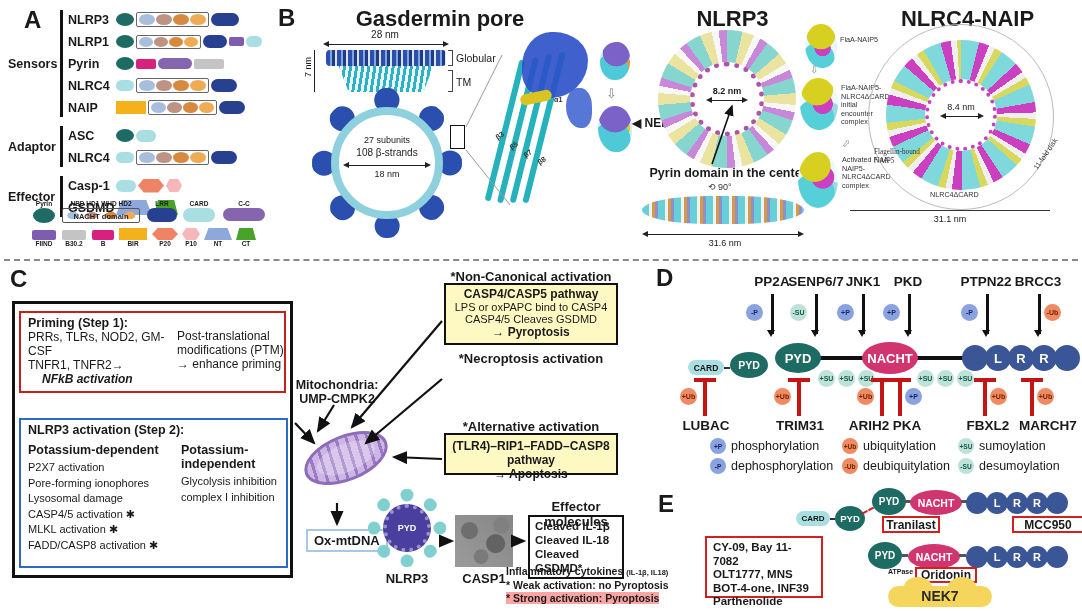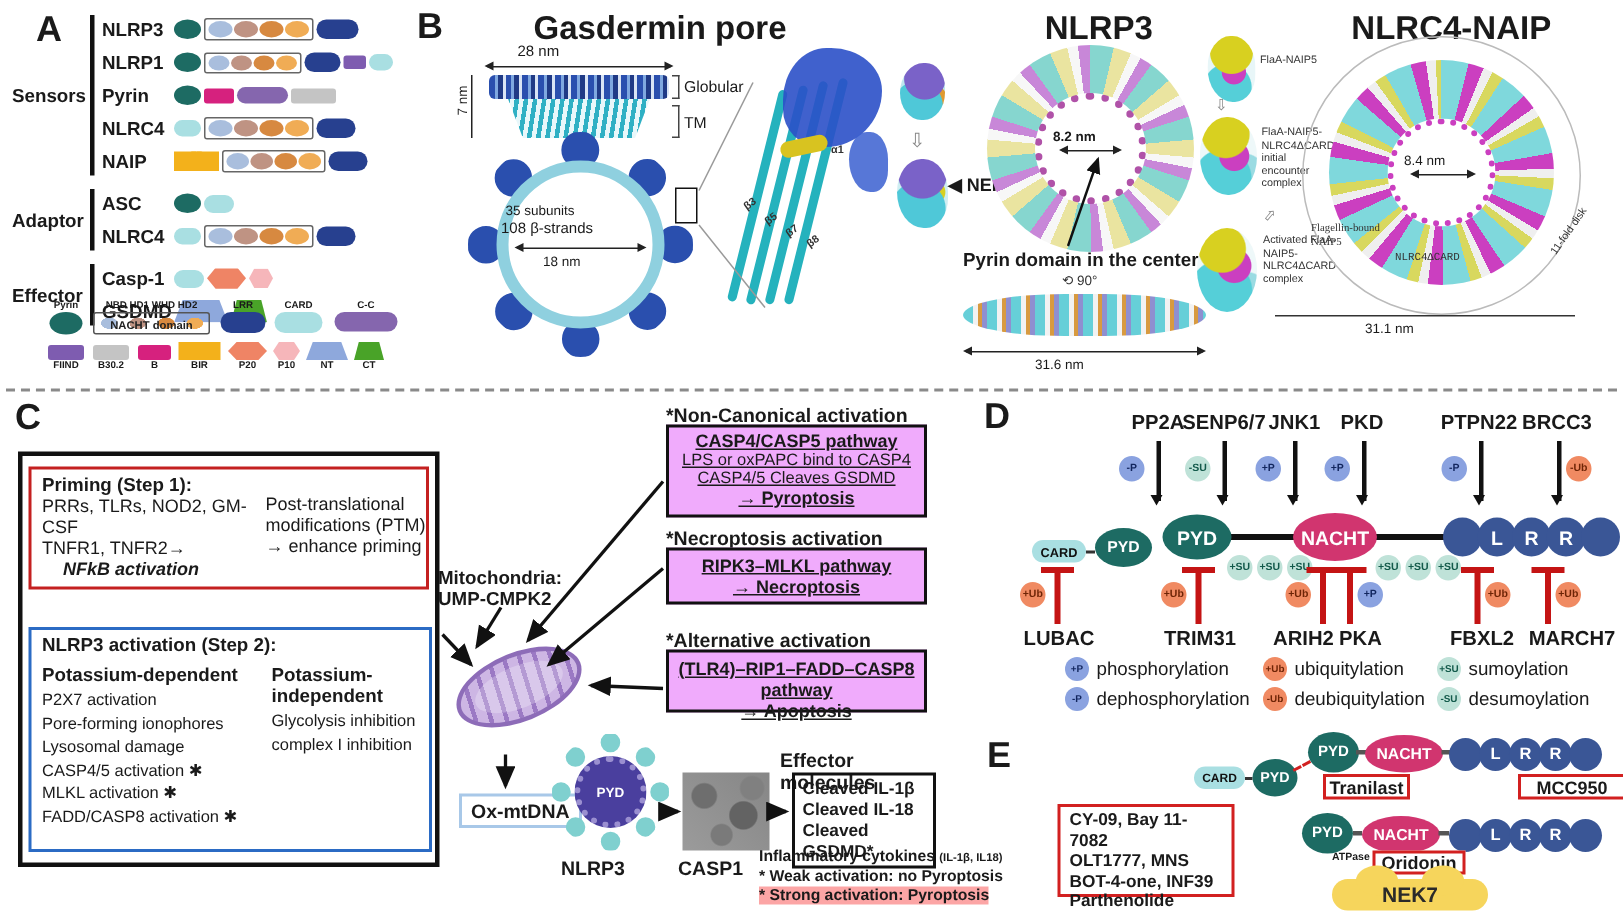--- a/index.html
+++ b/index.html
@@ -2,21 +2,21 @@
 <html><head>
 <meta charset="utf-8">
 <style>
   html,body{margin:0;padding:0;background:#fff;}
   *{box-sizing:border-box;}
   .canvas{position:relative;width:1082px;height:611px;background:#fff;overflow:hidden;
           font-family:"Liberation Sans",sans-serif;color:#1a1a1a;}
   .abs{position:absolute;}
   .pl{position:absolute;font-size:24px;font-weight:bold;}
   .b{font-weight:bold;}
-  .ctr{text-align:left;}
+  .ctr{text-align:center;}
   .nw{white-space:nowrap;}
 
   
   .sh{flex:none;}
   .ov{border-radius:50%;}
   .cp{border-radius:8px;}
   .rc{border-radius:2px;}
   .hex{clip-path:polygon(22% 0,78% 0,100% 50%,78% 100%,22% 100%,0 50%);}
   .trap{clip-path:polygon(16% 0,84% 0,100% 100%,0 100%);}
   .cPY{background:#1d6b63;} .cCA{background:#a9dfe2;} .cNB{background:#a9bedd;}
@@ -79,21 +79,21 @@
 
   
   .sep{position:absolute;left:4px;top:259px;width:1074px;border-top:2.5px dashed #8a8a8a;}
 
   
   .pC{position:absolute;left:0;top:263px;width:660px;height:348px;}
   .pc-svg{position:absolute;left:0;top:0;}
   .blackbox{position:absolute;border:3px solid #111;}
   .redbox{position:absolute;border:2.5px solid #c42020;}
   .bluebox{position:absolute;border:2.5px solid #2b6bc4;}
-  .graybox{position:absolute;border:2.5px solid #111;background:#f0abfc;text-align:center;text-decoration:underline;}
+  .graybox{position:absolute;border:2.5px solid #111;background:#fef9c3;text-align:center;}
   .fs12{font-size:12px;} .fs11{font-size:11px;}
   .mito{position:absolute;width:88px;height:46px;border-radius:50%;border:3px solid #8d6cb8;
     background:repeating-linear-gradient(95deg,#cdb6e4 0 7px,#9b79c4 7px 10px);transform:rotate(-22deg);}
   .mito::after{content:'';position:absolute;inset:6px 10px;border-radius:50%;background:rgba(255,255,255,.25);}
   .oxbox{position:absolute;border:2px solid #a8c8e8;background:#fff;font-weight:bold;font-size:13px;
     padding:2px 6px;white-space:nowrap;}
   .em{position:absolute;background:
       radial-gradient(circle at 25% 30%,#6e6e6e 0 14%,transparent 16%),
       radial-gradient(circle at 70% 55%,#636363 0 18%,transparent 20%),
       radial-gradient(circle at 45% 80%,#7a7a7a 0 13%,transparent 15%),
@@ -336,21 +336,21 @@
     <div class="abs" style="left:28px;top:62px;font-size:9px;transform:rotate(-90deg);">7 nm</div>
     <div class="abs" style="left:44px;top:50px;height:42px;border-left:1.2px solid #222;"></div>
     <div class="abs" style="left:178px;top:50px;width:5px;height:16px;border:1.2px solid #444;border-left:none;"></div>
     <div class="abs" style="left:186px;top:52px;font-size:10.5px;">Globular</div>
     <div class="abs" style="left:178px;top:70px;width:5px;height:22px;border:1.2px solid #444;border-left:none;"></div>
     <div class="abs" style="left:186px;top:76px;font-size:10.5px;">TM</div>
 
     <div class="ring-w" style="left:42px;top:88px;width:150px;height:150px;">
       <div class="gs-r1"></div>
       <div class="gs-r2"></div>
-      <div class="abs ctr" style="left:25px;top:47px;width:100px;font-size:9px;">35 subunits</div>
+      <div class="abs ctr" style="left:25px;top:47px;width:100px;font-size:9px;">27 subunits</div>
       <div class="abs ctr" style="left:22px;top:59px;width:106px;font-size:10px;">108 β-strands</div>
       <div class="ms" style="left:33px;top:77px;width:84px;"></div>
       <div class="abs ctr" style="left:50px;top:81px;width:50px;font-size:9px;">18 nm</div>
     </div>
     <div class="abs" style="left:180px;top:125px;width:15px;height:24px;border:1.6px solid #111;"></div>
 
     <div class="strand" style="left:232px;top:58px;height:145px;transform:rotate(14deg);"></div>
     <div class="strand" style="left:245px;top:55px;height:150px;transform:rotate(14deg);"></div>
     <div class="strand" style="left:258px;top:52px;height:153px;transform:rotate(14deg);"></div>
     <div class="strand" style="left:271px;top:50px;height:155px;transform:rotate(14deg);"></div>
@@ -392,21 +392,21 @@
     <div class="tinyl" style="left:572px;top:156px;width:50px;">Activated FlaA-NAIP5-NLRC4ΔCARD complex</div>
 
     <div class="abs" style="left:598px;top:24px;width:186px;height:186px;border:1px solid #bbb;border-radius:50%;"></div>
     <div class="ring-w" style="left:616px;top:40px;width:150px;height:150px;">
       <div class="nc-r1"></div>
       <div class="nc-r2"></div>
       <div class="abs ctr" style="left:50px;top:62px;width:50px;font-size:9px;background:#fff;">8.4 nm</div>
       <div class="ms" style="left:56px;top:76px;width:40px;"></div>
     </div>
     <div class="tinyl" style="left:604px;top:148px;width:58px;font-family:Liberation Serif, serif;">Flagellin-bound NAIP5</div>
-    <div class="tinyl" style="left:660px;top:168px;width:60px;font-family:Liberation Mono, monospace;">NLRC4ΔCARD</div>
+    <div class="tinyl" style="left:660px;top:191px;width:60px;">NLRC4ΔCARD</div>
     <div class="tinyl" style="left:758px;top:150px;transform:rotate(-55deg);white-space:nowrap;">11-fold disk</div>
     <div class="abs" style="left:580px;top:210px;width:200px;border-top:1.2px solid #333;"></div>
     <div class="abs ctr" style="left:640px;top:214px;width:80px;font-size:9px;">31.1 nm</div>
 
     <svg class="abs" style="left:0;top:0;" width="812" height="262">
       <line x1="196" y1="127" x2="232" y2="55" stroke="#999" stroke-width="1"></line>
       <line x1="196" y1="150" x2="240" y2="205" stroke="#999" stroke-width="1"></line>
       <defs>
         <marker id="ahb" markerWidth="8" markerHeight="8" refX="6" refY="3" orient="auto">
           <path d="M0,0 L7,3 L0,6 z" fill="#111"></path>
@@ -467,24 +467,20 @@
 
     <div class="abs ctr b" style="left:444px;top:6px;width:174px;font-size:13px;">*Non-Canonical activation</div>
     <div class="graybox" style="left:444px;top:20px;width:174px;height:62px;padding-top:2px;">
       <div class="b fs12">CASP4/CASP5 pathway</div>
       <div class="fs11">LPS or oxPAPC bind to CASP4</div>
       <div class="fs11">CASP4/5 Cleaves GSDMD</div>
       <div class="b fs12">→ Pyroptosis</div>
     </div>
 
     <div class="abs ctr b" style="left:444px;top:88px;width:174px;font-size:13px;">*Necroptosis activation</div>
-    <div class="graybox" style="left:444px;top:102px;width:174px;height:38px;padding-top:3px;">
-      <div class="b fs12">RIPK3–MLKL pathway</div>
-      <div class="b fs12">→ Necroptosis</div>
-    </div>
 
     <div class="abs ctr b" style="left:444px;top:156px;width:174px;font-size:13px;">*Alternative activation</div>
     <div class="graybox" style="left:444px;top:170px;width:174px;height:42px;padding-top:4px;">
       <div class="b fs12">(TLR4)–RIP1–FADD–CASP8 pathway</div>
       <div class="b fs12">→ Apoptosis</div>
     </div>
 
     <div class="oxbox" style="left:306px;top:266px;">Ox-mtDNA</div>
     <div class="cring" style="left:368px;top:226px;width:78px;height:78px;">
       <div class="cr1"></div>

